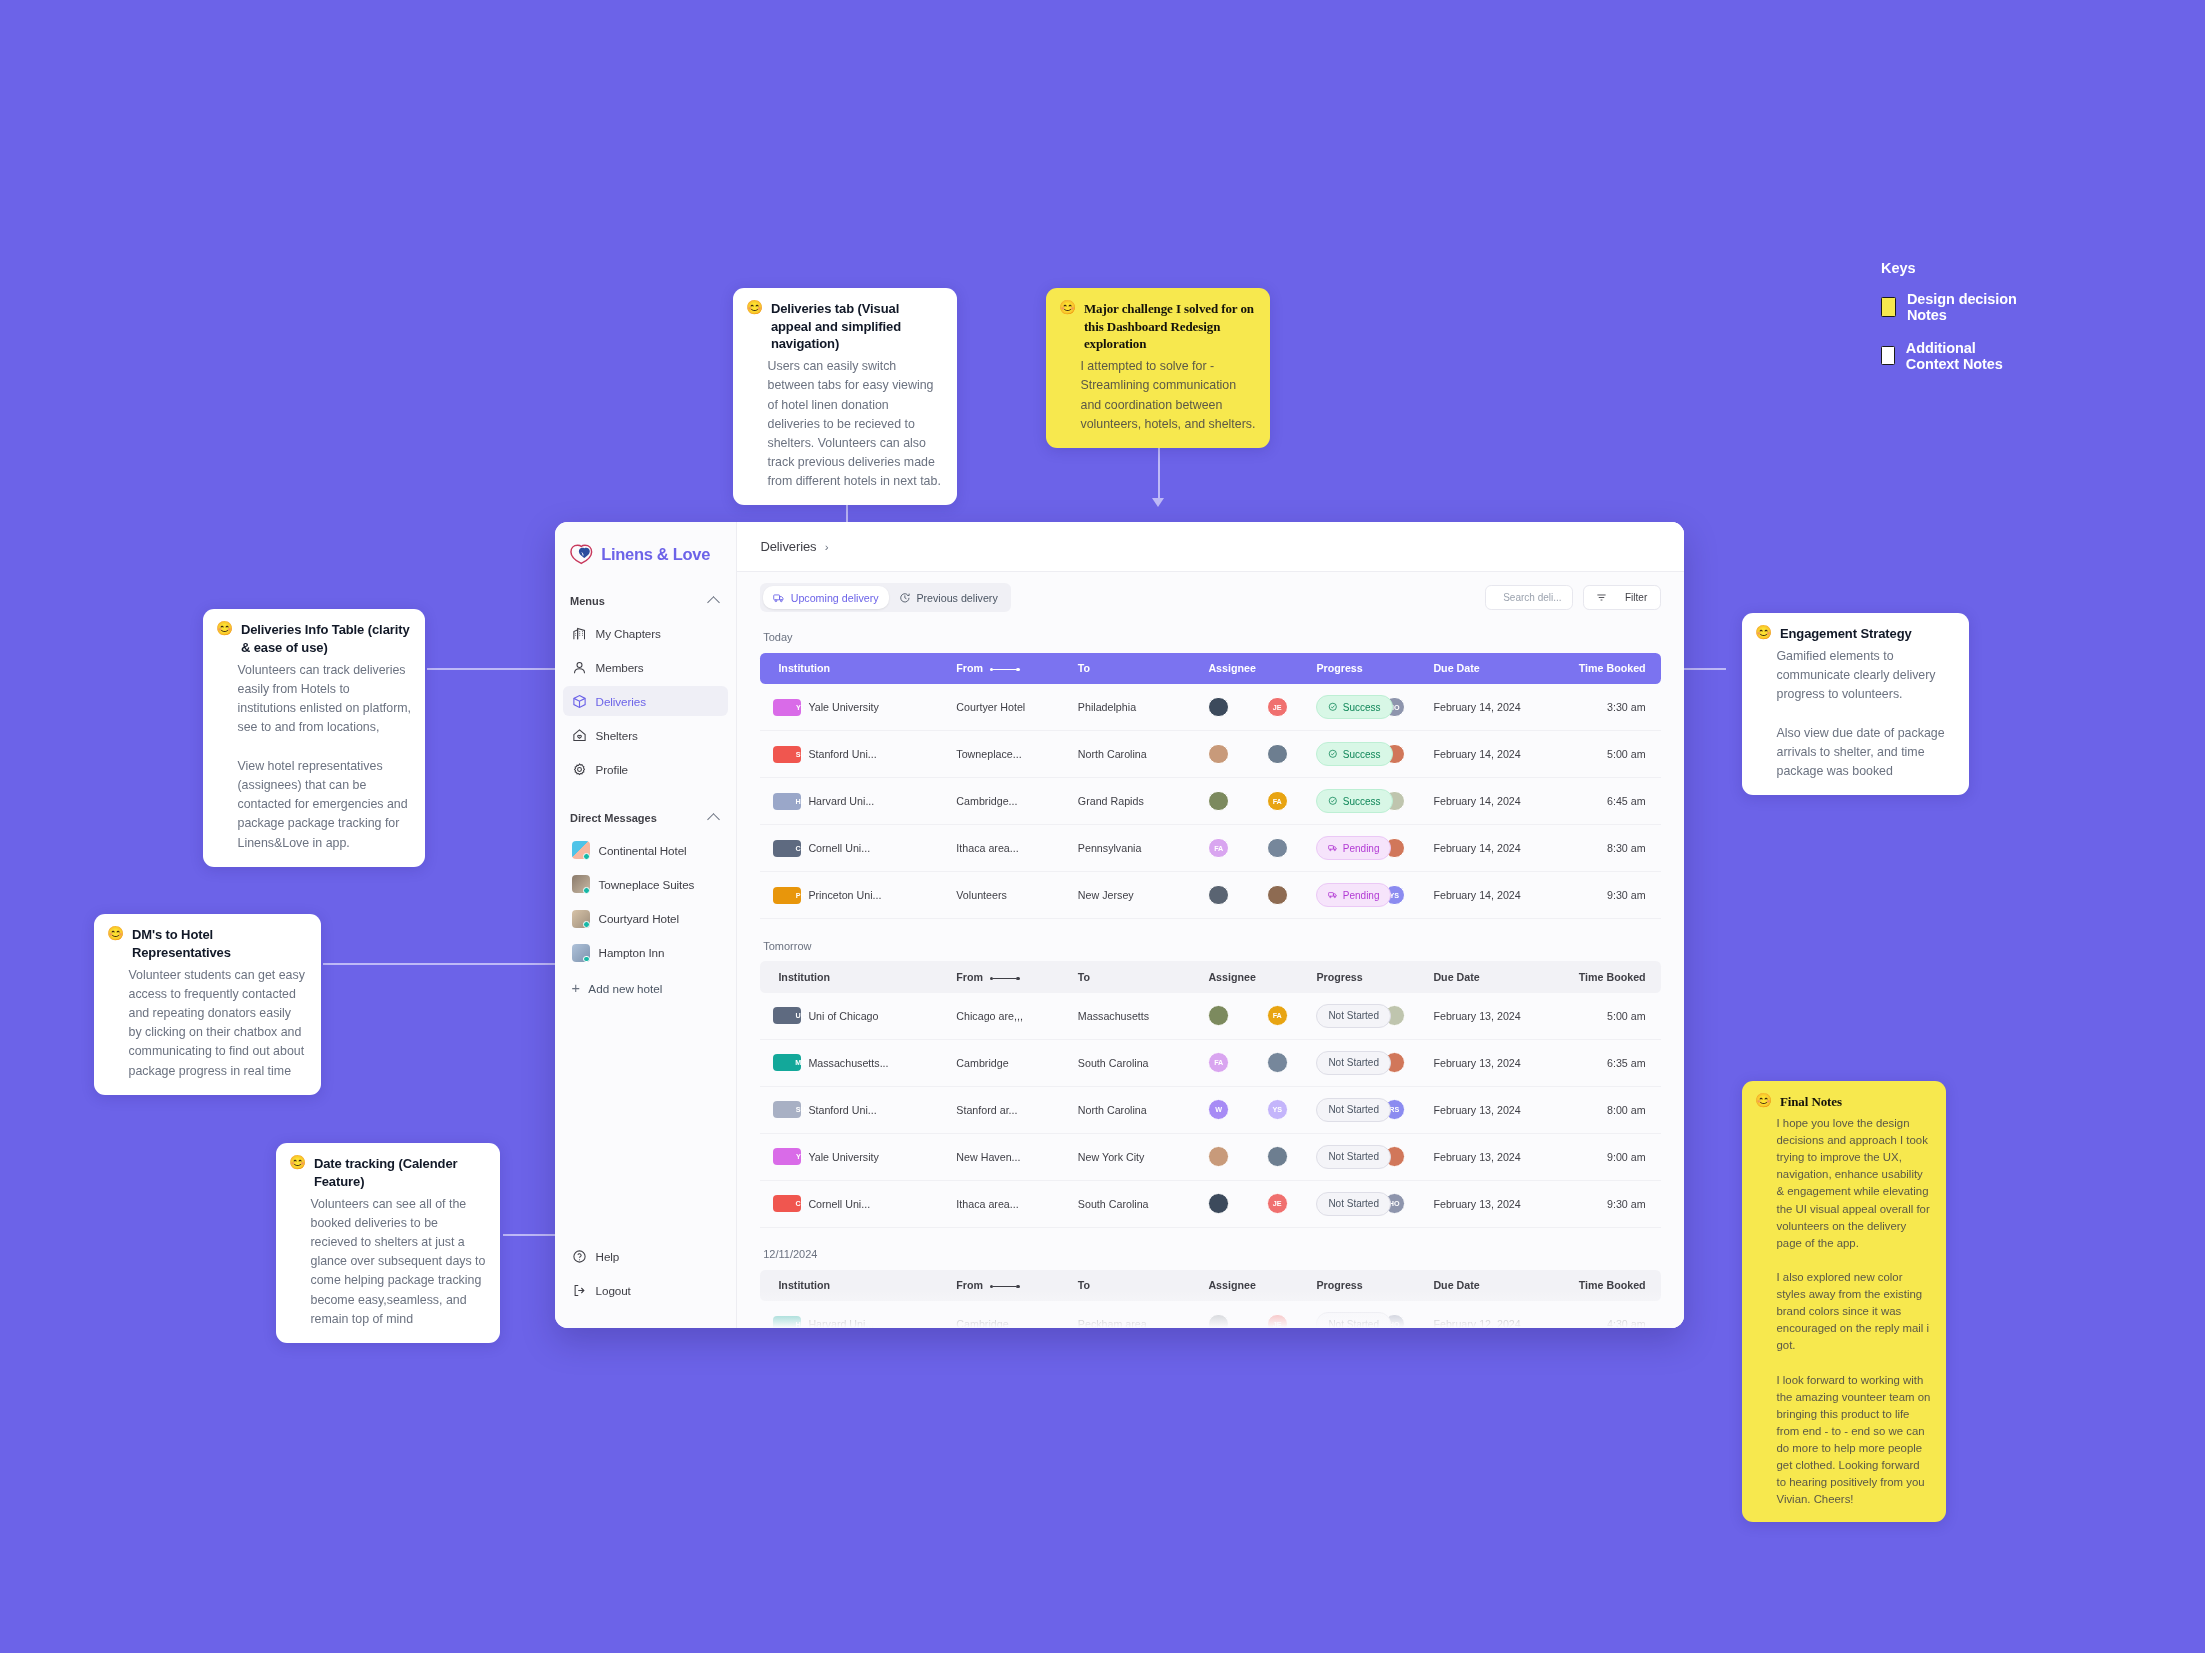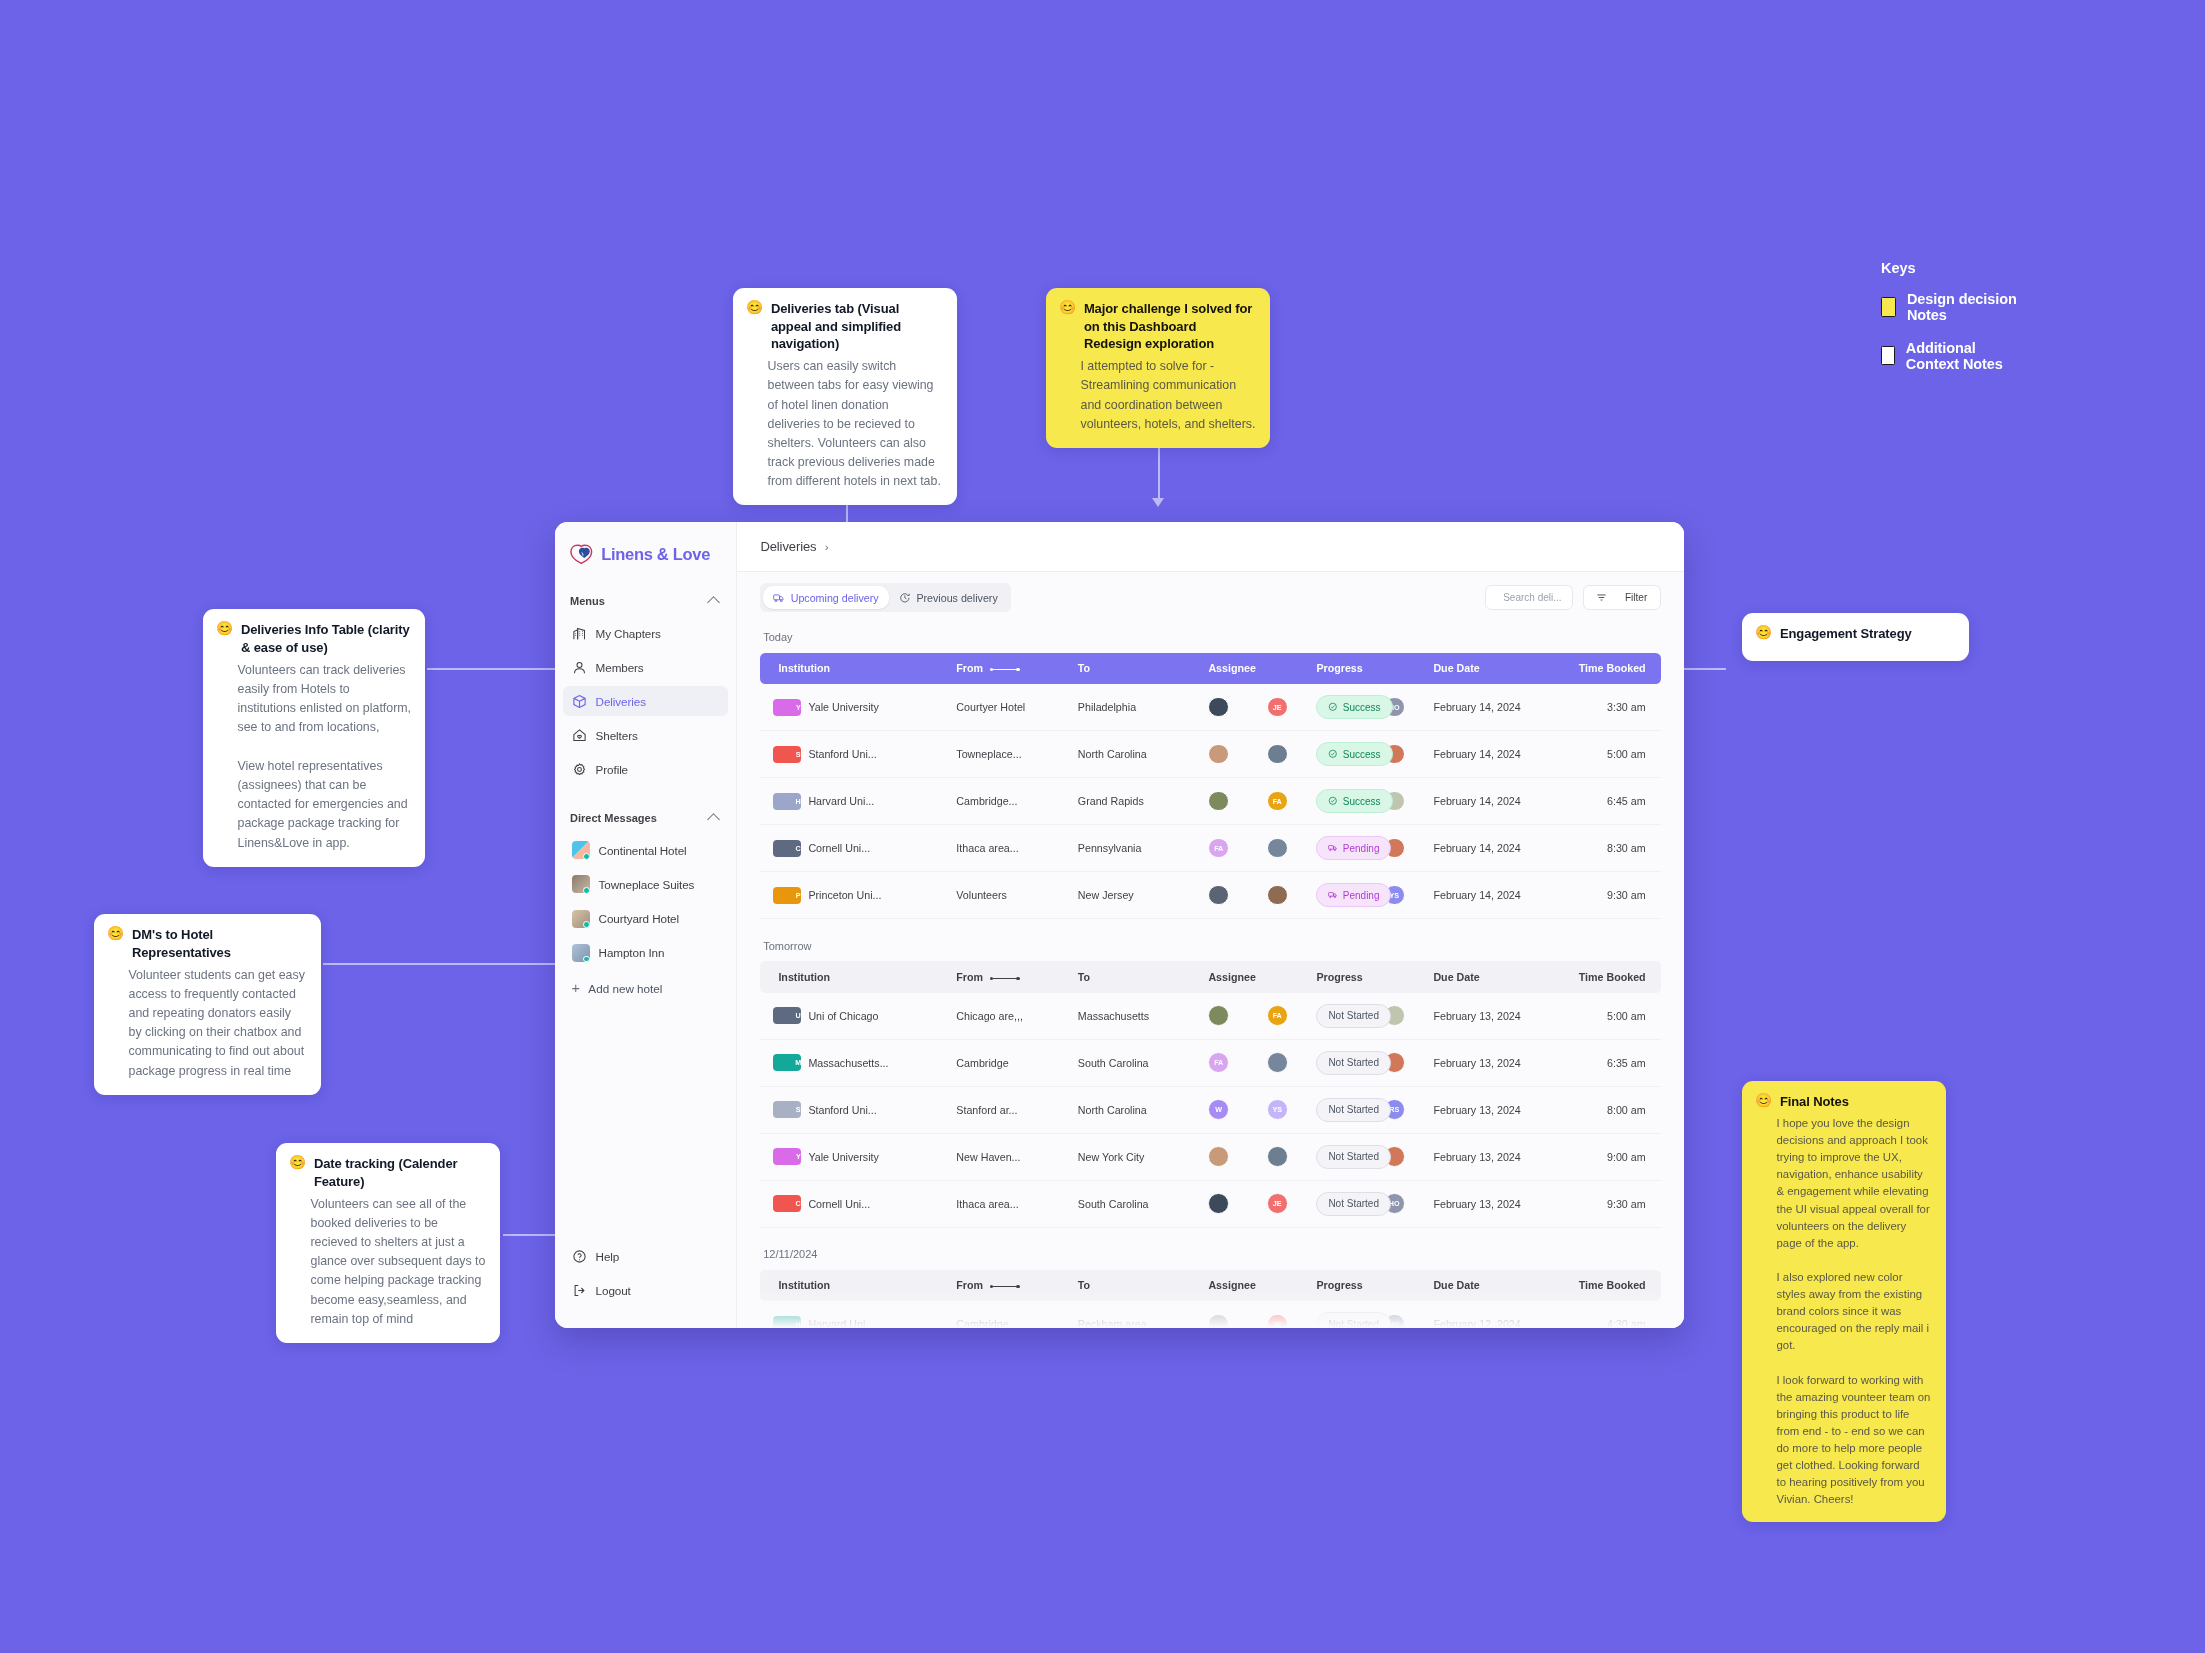--- a/index.html
+++ b/index.html
@@ -42,21 +42,21 @@
   .note-emoji { font-size: 13.8px; line-height: 1.15; flex: 0 0 auto; }
   .note-title {
     font-size: 13px; font-weight: bold; color: #111827;
     line-height: 1.35; letter-spacing: -0.1px;
   }
   .note-body {
     font-size: 12.4px; color: #6B7280; line-height: 1.55;
     padding-left: 20.7px; white-space: pre-line;
   }
   .note.yellow .note-body { color: #5B5847; }
-  .note.yellow .note-title { color: #14120B; }
+  .note.yellow .note-title { color: #14120B; font-family: Liberation Serif, serif; }
 
   
   #keys { position: absolute; left: 1881px; top: 260px; }
   #keys .keys-title { color: #fff; font-size: 14.5px; font-weight: bold; margin-bottom: 15px; }
   .key-row { display: flex; align-items: center; gap: 11px; margin-bottom: 16.5px; }
   .key-swatch { width: 19.3px; height: 19.3px; border: 1.4px solid #1B1B1B; border-radius: 1.4px; }
   .key-label { color: #fff; font-size: 14.5px; font-weight: bold; letter-spacing: -0.1px; }
 
   
   #app {
@@ -272,20 +272,23 @@
       <span class="note-title">Date tracking (Calender Feature)</span>
     </div>
     <div class="note-body">Volunteers can see all of the booked deliveries to be recieved to shelters at just a glance over subsequent days to come helping package tracking become easy,seamless, and remain top of mind</div>
   </div>
 
   <div class="note white" style="left:1742px; top:613px; width:227px;">
     <div class="note-head">
       <span class="note-emoji">😊</span>
       <span class="note-title">Engagement Strategy</span>
     </div>
+    <div class="note-body">Gamified elements to communicate clearly delivery progress to volunteers.
+
+Also view due date of package arrivals to shelter, and time package was booked</div>
   </div>
 
   <div class="note yellow" style="left:1742px; top:1081px; width:204px;">
     <div class="note-head">
       <span class="note-emoji">😊</span>
       <span class="note-title">Final Notes</span>
     </div>
     <div class="note-body" style="font-size:11.4px; line-height:1.5;">I hope you love the design decisions and approach I took trying to improve the UX, navigation, enhance usability &amp; engagement while elevating the UI visual appeal overall for volunteers on the delivery page of the app.
 
 I also explored new color styles away from the existing brand colors since it was encouraged on the reply mail i got.

